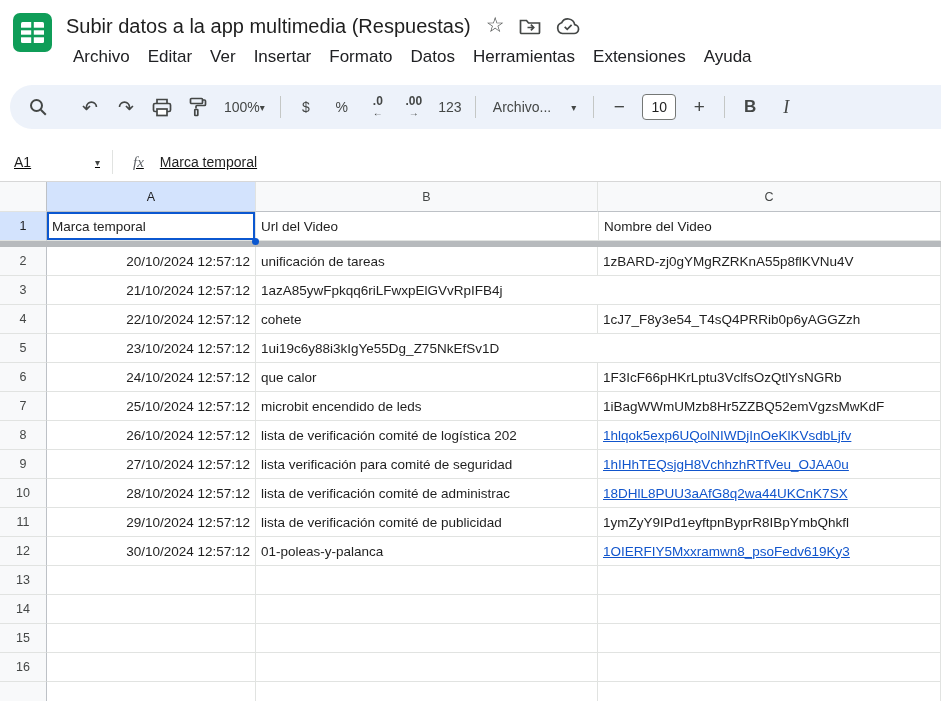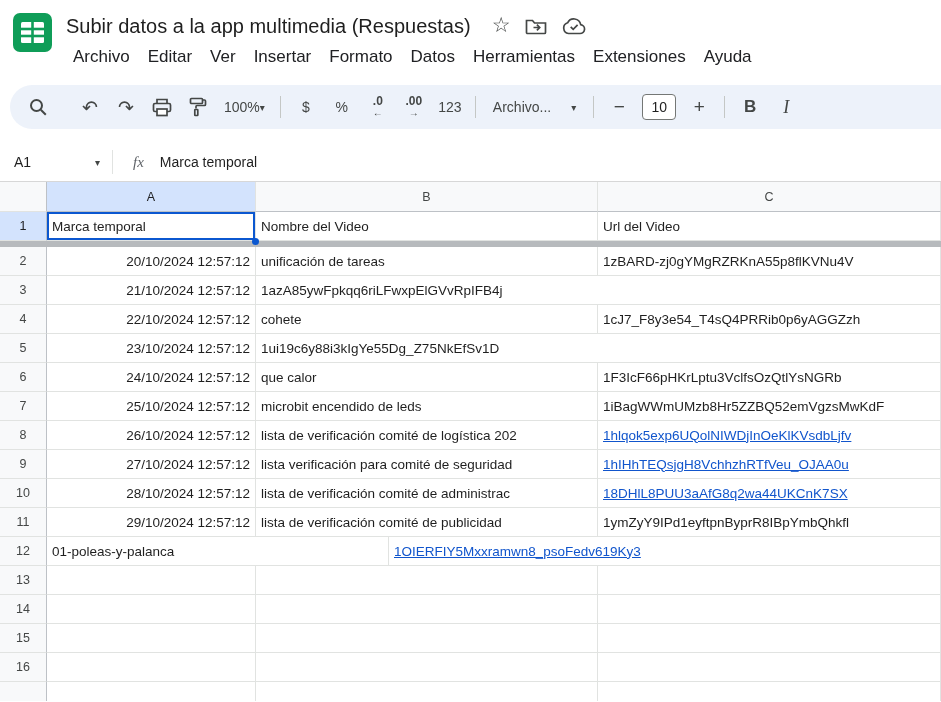--- a/index.html
+++ b/index.html
@@ -5,21 +5,21 @@
   * { margin:0; padding:0; box-sizing:border-box; }
   html,body { width:941px; height:702px; overflow:hidden; background:#fff;
     font-family:"Liberation Sans", sans-serif; }
   button { background:none; border:none; font:inherit; color:inherit; cursor:pointer; padding:0; }
 
   
   .topbar { display:flex; align-items:flex-start; padding:10px 16px 0 10px; height:78px; }
   .logo { width:41px; height:41px; margin:2px 13px 0 2px; flex:0 0 auto; }
   .title-block { flex:1; min-width:0; }
   .title-row { display:flex; align-items:center; gap:15px; height:32px; }
-  .doc-title { font-size:20px; font-weight:400; color:#1f1f1f; white-space:nowrap; margin-right:6px; }
+  .doc-title { font-size:20px; font-weight:400; color:#1f1f1f; white-space:nowrap; }
   .title-icon { color:#444746; display:inline-flex; align-items:center; }
   .star { font-size:21px; line-height:1; margin-top:-3px; }
   .menubar { display:flex; margin-top:3px; margin-left:-2px; }
   .menu-item { font-size:17px; color:#202124; padding:2px 9px; border-radius:6px; white-space:nowrap; }
 
   
   .toolbar { margin:7px 0 0 10px; height:44px; width:931px; background:#edf2fa;
     border-radius:22px 0 0 22px; display:flex; align-items:center; padding:0 4px 0 10px; color:#444746; }
   .tb-btn { height:32px; min-width:36px; display:inline-flex; align-items:center; justify-content:center;
     border-radius:6px; color:#444746; flex:0 0 auto; }
@@ -33,21 +33,21 @@
   .fontsize-box { width:34px; height:26px; border:1px solid #747775; border-radius:4px; background:#fff;
     display:inline-flex; align-items:center; justify-content:center; font-size:14px; color:#1f1f1f; margin:0 5px; }
   .stack { display:inline-flex; flex-direction:column; align-items:center; line-height:1.05;
     font-size:12px; font-weight:700; }
   .stack .arr { font-size:10px; font-weight:400; }
   .bold { font-weight:700; font-size:17px; }
   .italic { font-style:italic; font-family:"Liberation Serif", serif; font-size:18px; }
 
   
   .formula-bar { margin-top:14px; height:39px; display:flex; align-items:center;
-    border-bottom:1px solid #d7d7d7; }
+    border-bottom:1px solid #d7d7d7;text-decoration:underline; }
   .name-box { width:112px; display:flex; align-items:center; justify-content:space-between;
     padding:0 12px 0 14px; font-size:14px; color:#1f1f1f; }
   .fb-sep { width:1px; height:24px; background:#e1e3e1; }
   .fx { font-style:italic; font-family:"Liberation Serif", serif; color:#5f6368;
     font-size:15px; margin:0 16px 0 20px; }
   .fb-value { font-size:14px; color:#1f1f1f; white-space:nowrap; }
 
   
   .sheet { position:relative; height:519px; overflow:hidden; font-size:13.5px; color:#1f1f1f; }
   .srow { display:flex; height:29px; }
@@ -189,22 +189,22 @@
   <div class="sheet" id="sheet">
       <div class="srow headrow">
         <div class="rowhead corner"></div>
         <div class="cell colhead c0 hl">A</div>
         <div class="cell colhead c1">B</div>
         <div class="cell colhead c2">C</div>
       </div>
       <div class="srow">
         <div class="rowhead hl">1</div>
         <div class="cell c0 txt selected">Marca temporal</div>
+        <div class="cell c2 txt">Url del Video</div>
         <div class="cell c1 txt">Nombre del Video</div>
-        <div class="cell c2 txt">Url del Video</div>
       </div>
       <div class="frozen-bar">
         <span class="fill-handle"></span>
       </div>
       <div class="srow">
         <div class="rowhead">2</div>
         <div class="cell c0 num">20/10/2024 12:57:12</div>
         <div class="cell c1 txt">unificación de tareas</div>
         <div class="cell c2 txt">1zBARD-zj0gYMgRZRKnA55p8flKVNu4V</div>
       </div>
@@ -255,20 +255,21 @@
         <div class="cell c2 txt link">18DHlL8PUU3aAfG8q2wa44UKCnK7SX</div>
       </div>
       <div class="srow">
         <div class="rowhead">11</div>
         <div class="cell c0 num">29/10/2024 12:57:12</div>
         <div class="cell c1 txt">lista de verificación comité de publicidad</div>
         <div class="cell c2 txt">1ymZyY9IPd1eyftpnByprR8IBpYmbQhkfl</div>
       </div>
       <div class="srow">
         <div class="rowhead">12</div>
+        <div class="cell c0 num">30/10/2024 12:57:12</div>
         <div class="cell c1 txt">01-poleas-y-palanca</div>
         <div class="cell c2 txt link">1OIERFIY5Mxxramwn8_psoFedv619Ky3</div>
       </div>
       <div class="srow">
         <div class="rowhead">13</div>
         <div class="cell c0"></div>
         <div class="cell c1"></div>
         <div class="cell c2"></div>
       </div>
       <div class="srow">

